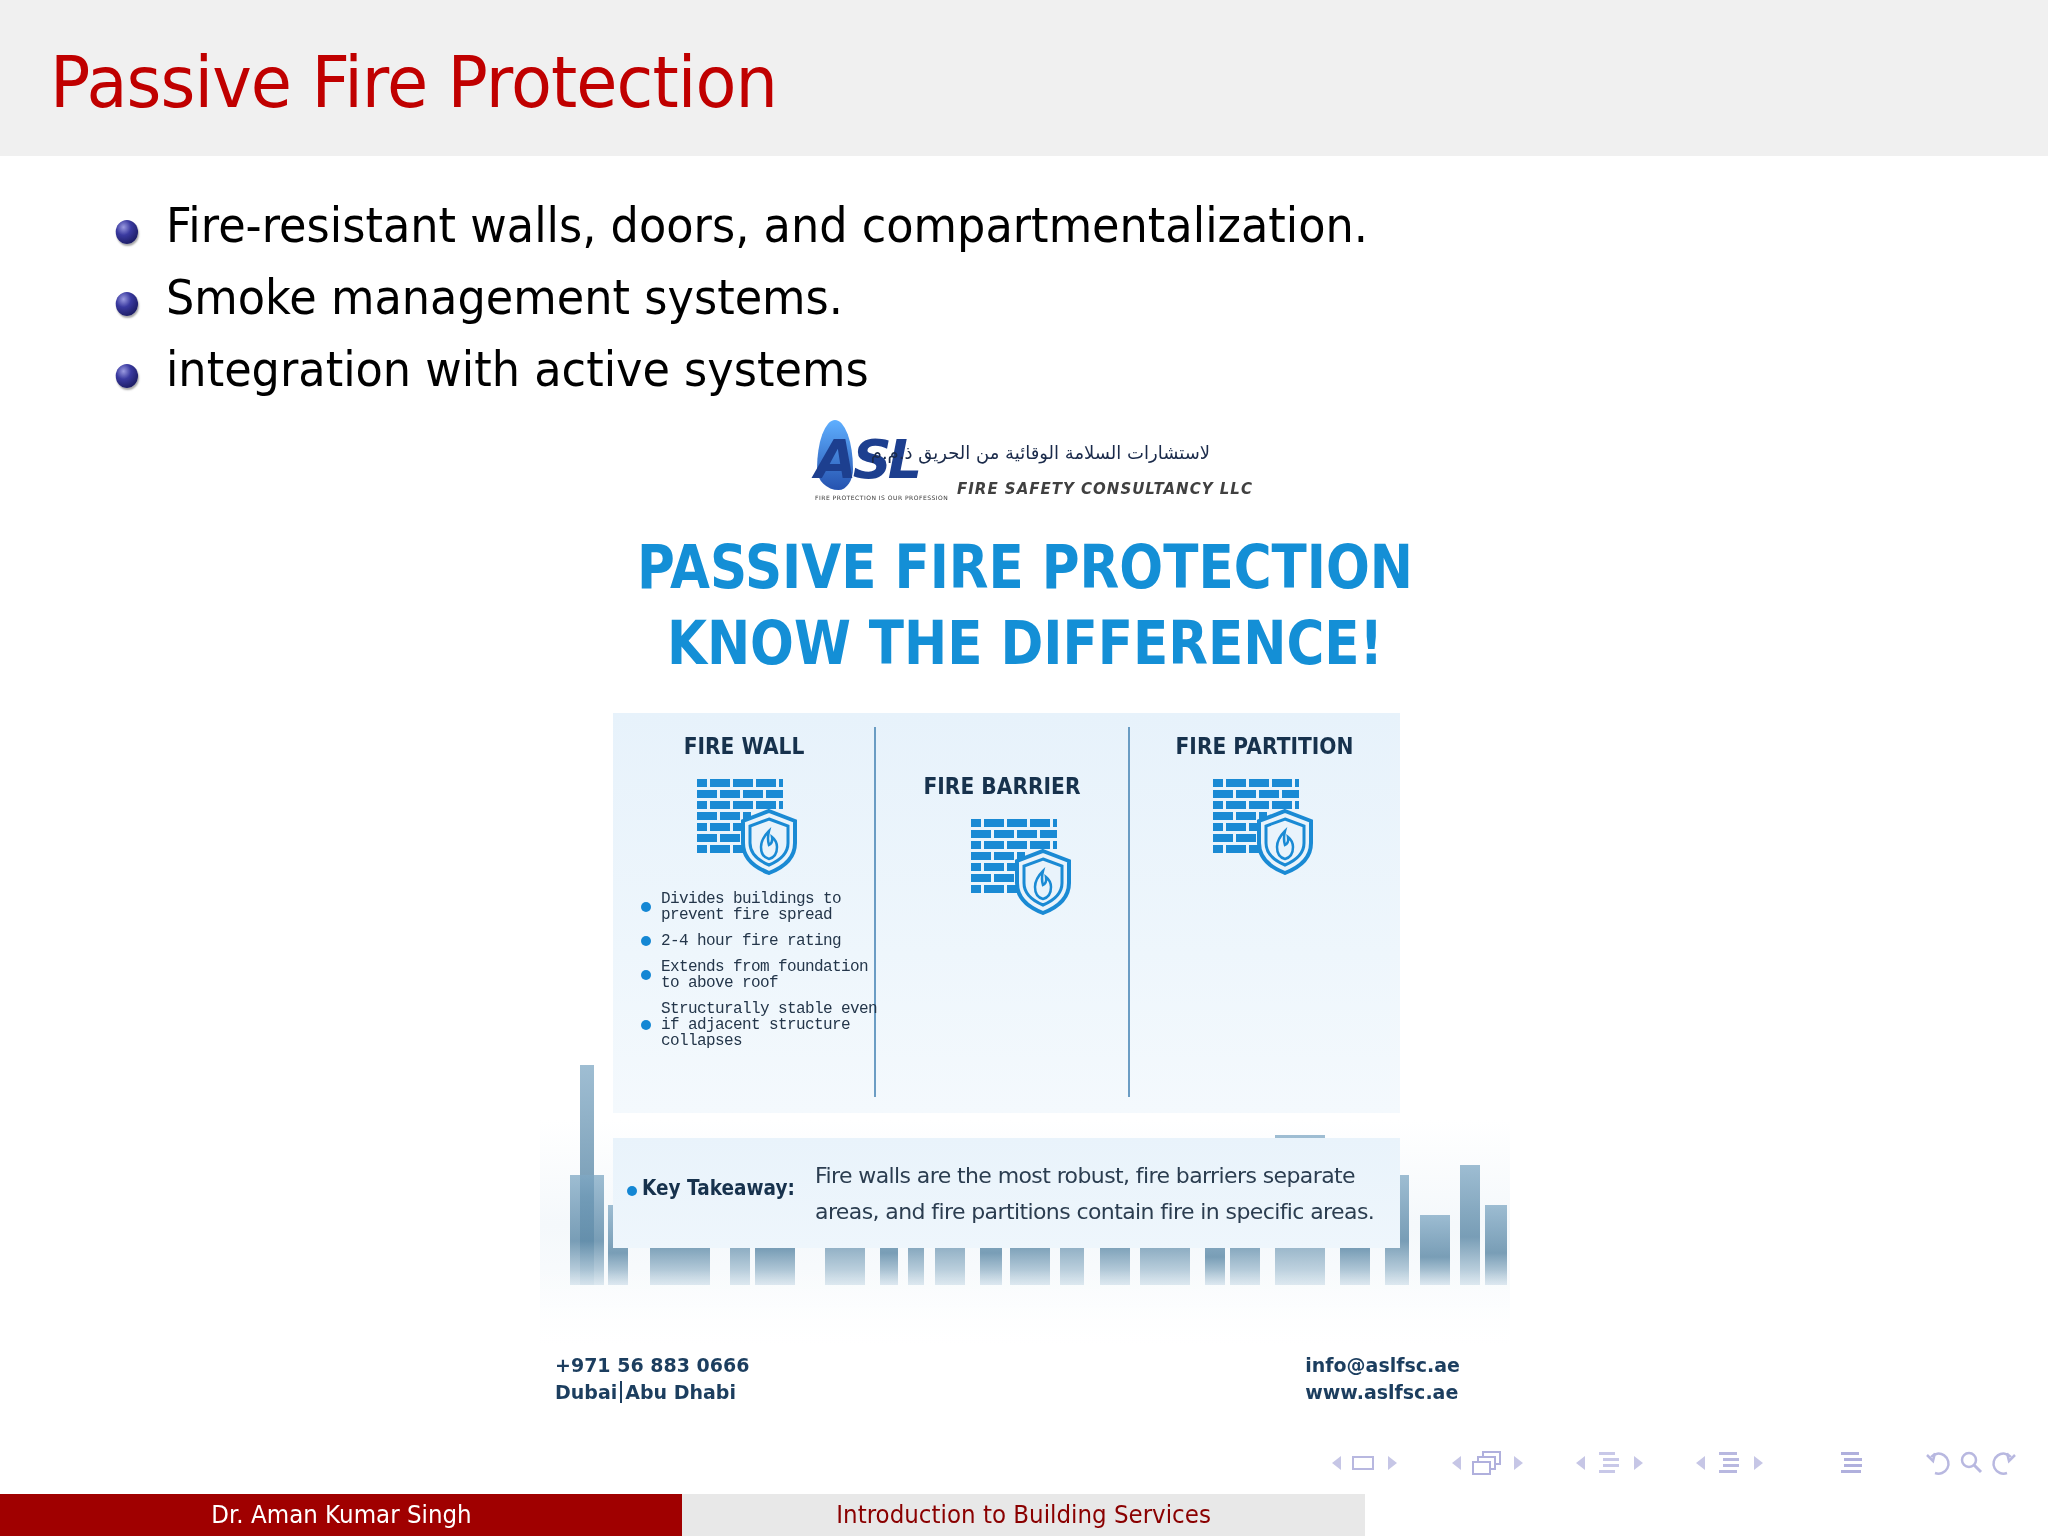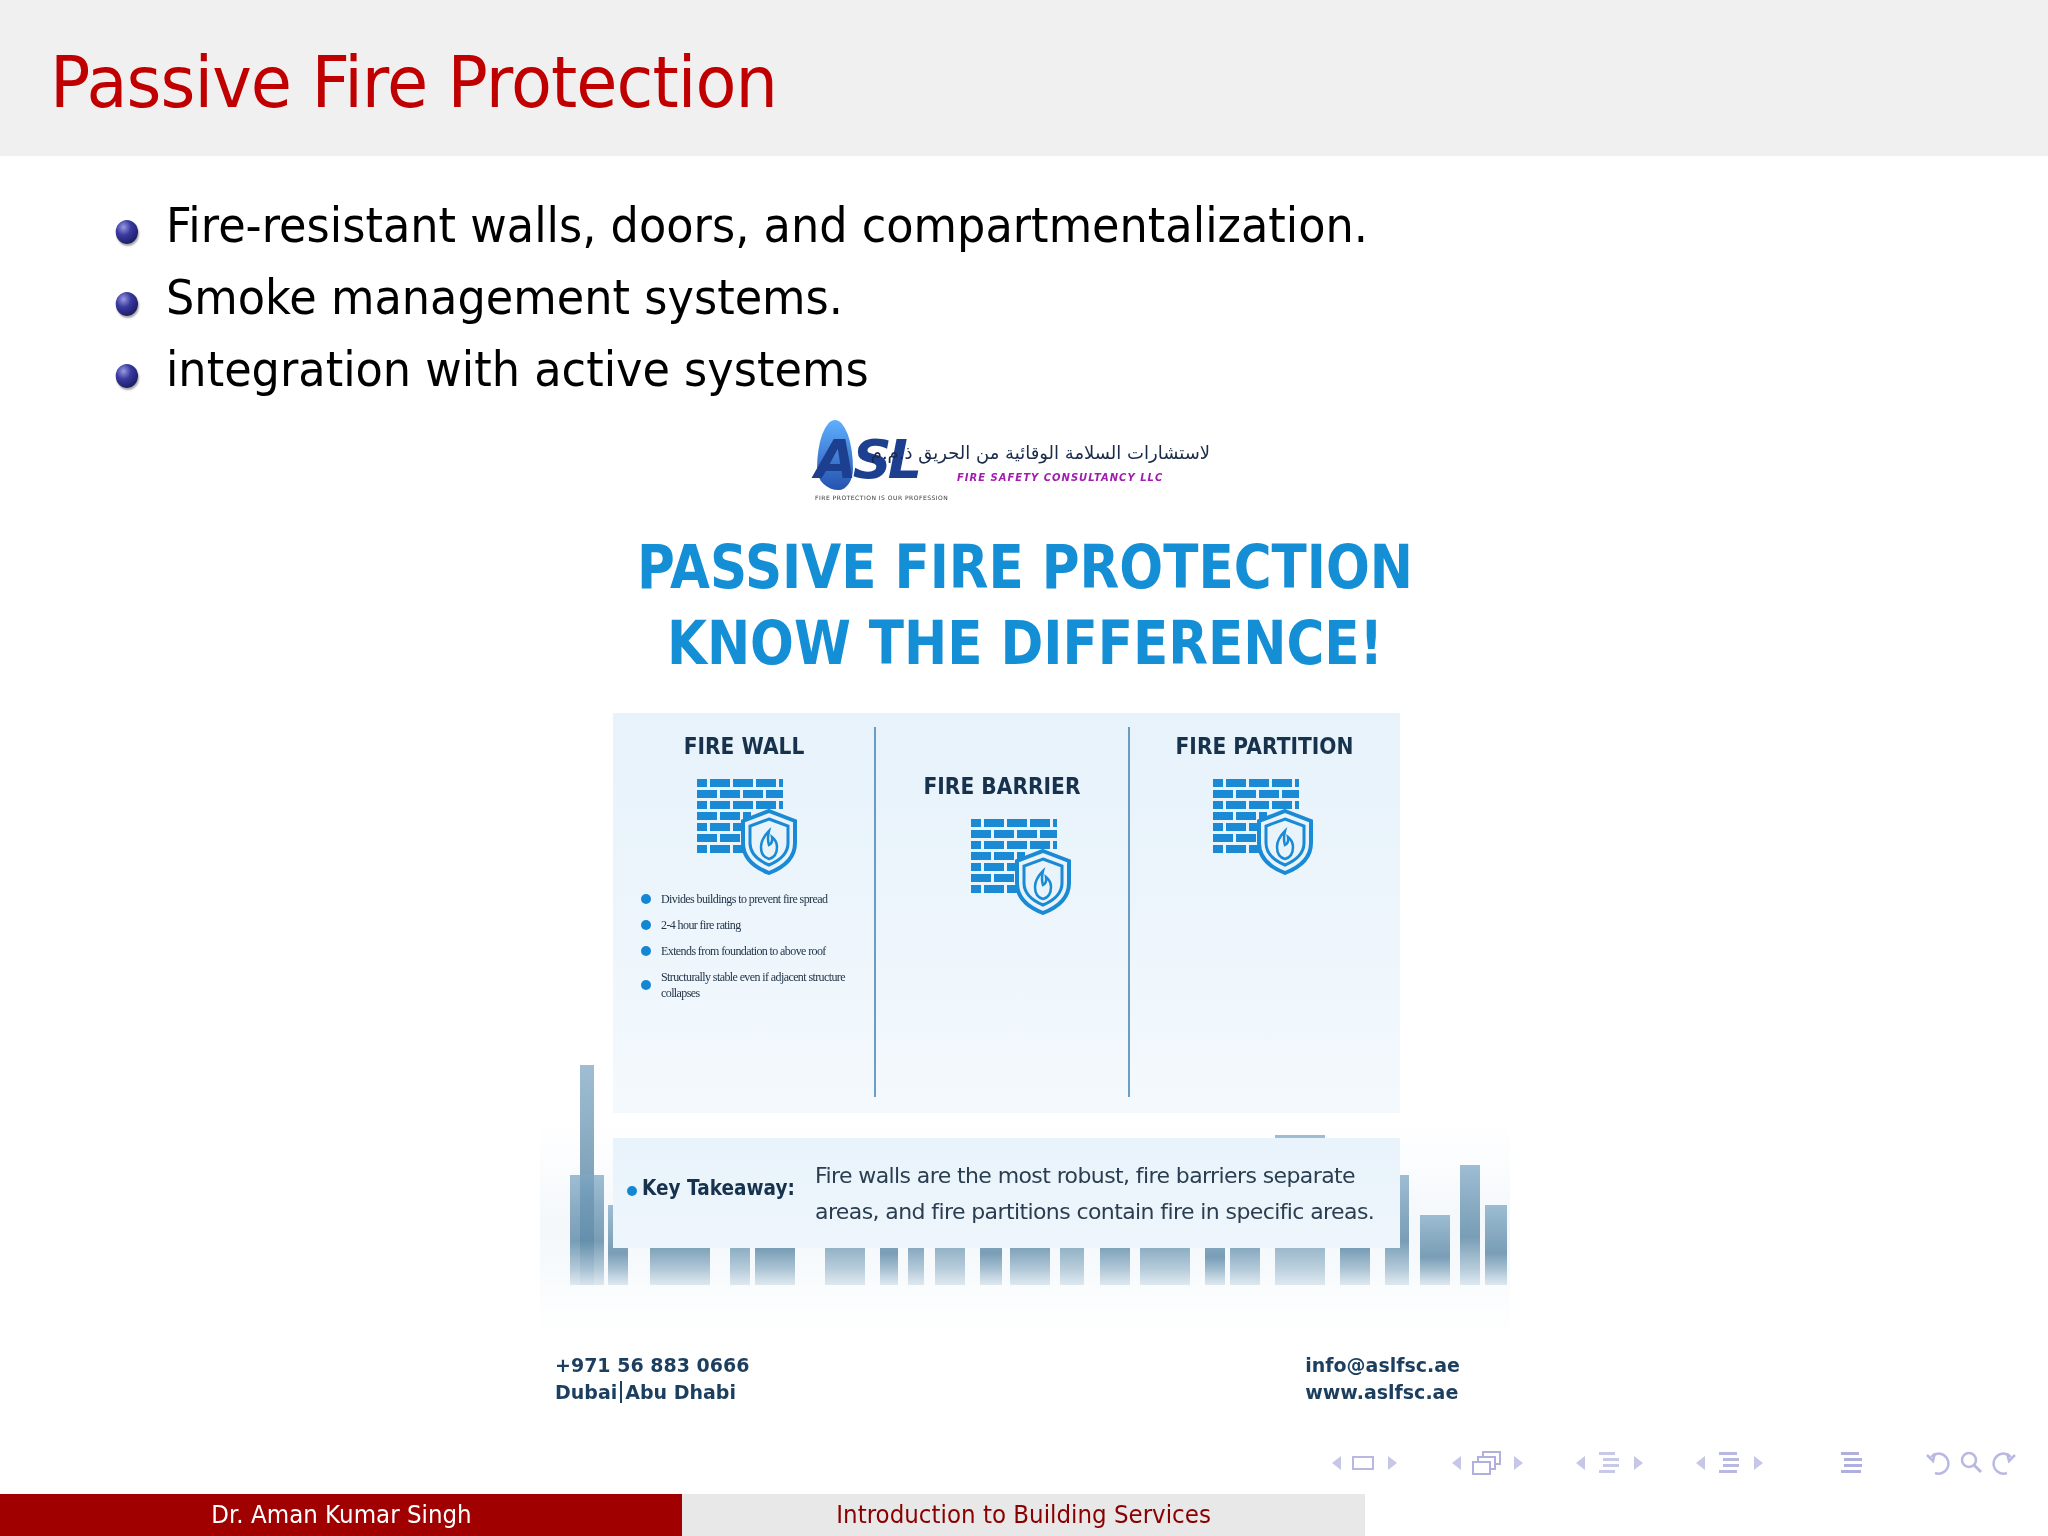--- a/index.html
+++ b/index.html
@@ -48,22 +48,22 @@
   }
   .logo .tagline {
     position: absolute; left: 0; top: 66px; font-size: 6px; color: #333; letter-spacing: 0.5px;
     font-family: "DejaVu Sans", sans-serif; white-space: nowrap;
   }
   .logo .arabic {
     position: absolute; left: 140px; top: 14px; font-size: 18px; color: #1a2a4a; white-space: nowrap;
     font-family: "DejaVu Sans", sans-serif; direction: rtl; width: 255px; text-align: left;
   }
   .logo .company {
-    position: absolute; left: 142px; top: 44px; font-size: 10px; font-weight: bold; font-style: italic;
-    color: #a21caf; white-space: nowrap; font-family: "DejaVu Sans", sans-serif; letter-spacing: 1px;
+    position: absolute; left: 142px; top: 52px; font-size: 15px; font-weight: bold; font-style: italic;
+    color: #404040; white-space: nowrap; font-family: "DejaVu Sans", sans-serif; letter-spacing: 1px;
   }
 
   .headline {
     position: absolute; left: 0; width: 970px; text-align: center;
     font-family: "DejaVu Sans", sans-serif; font-weight: bold; color: #148fd6;
     white-space: nowrap;
   }
   .headline.l1 { top: 112px; font-size: 60px; line-height: 70px; transform: scaleX(0.86); }
   .headline.l2 { top: 188px; font-size: 60px; line-height: 70px; transform: scaleX(0.86); }
 
@@ -88,21 +88,21 @@
   .col.c1 .icon { left: 84px; }
   .col.c2 .icon { left: 96px; }
   .col.c3 .icon { left: 84px; }
 
   .col ul { position: absolute; list-style: none; }
   .col.c1 ul { left: 28px; top: 178px; width: 240px; }
   .col.c2 ul { left: 30px; top: 180px; width: 220px; }
   .col.c3 ul { left: 16px; top: 182px; width: 255px; }
   .col li {
     position: relative; padding-left: 20px; margin-bottom: 10px;
-    font-family: Liberation Serif, serif; font-size: 12px; line-height: 16px; color: #24364a;
+    font-family: Liberation Mono, monospace; font-size: 16px; line-height: 16px; color: #24364a;
     letter-spacing: -0.6px;
   }
   .col li .dot {
     position: absolute; left: 0; top: 50%; margin-top: -5px; width: 10px; height: 10px;
     border-radius: 50%; background: #1487d4;
   }
 
   .skyline {
     position: absolute; left: 0; top: 700px; width: 970px; height: 260px;
     background: linear-gradient(180deg, #ffffff 0%, #f4f8fb 40%, #ffffff 100%);

